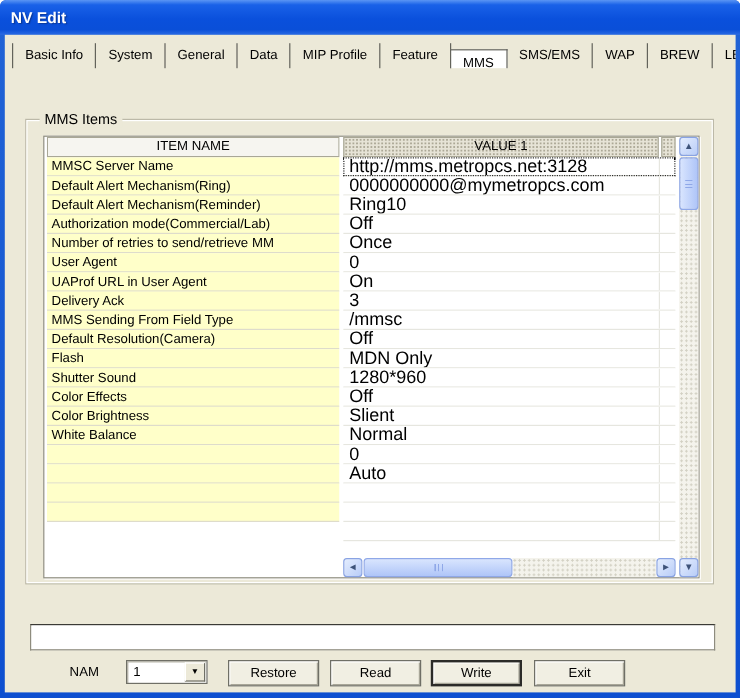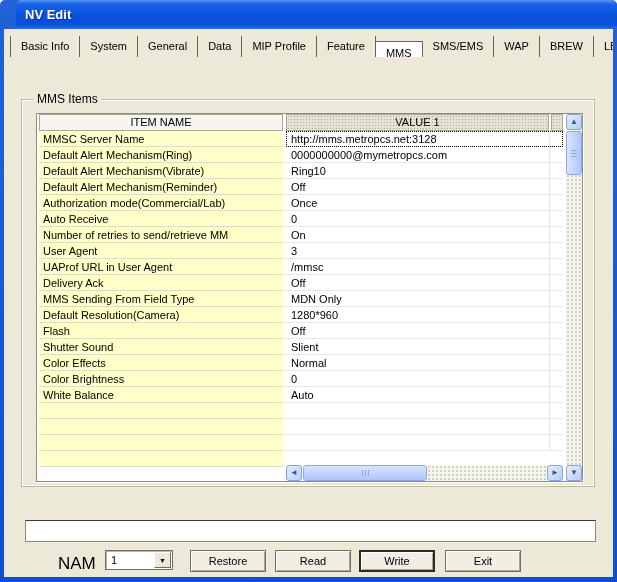--- a/index.html
+++ b/index.html
@@ -4,21 +4,21 @@
 <style>
   html,body{margin:0;padding:0;background:#fff;}
   *{box-sizing:border-box;}
   .window{
     position:relative;width:617px;height:582px;
     background:linear-gradient(180deg,#2163D6,#0D4FD0);
     font-family:"Liberation Sans",sans-serif;
     border-radius:5px 5px 0 0;overflow:hidden;
   }
   .titlebar{
-    position:absolute;top:0;left:16px;right:0;height:29px;
+    position:absolute;top:0;left:0;right:0;height:29px;
     background:linear-gradient(180deg,#5A95F4 0%,#1961E8 14%,#0A50DC 55%,#0A4FD8 85%,#2A6AE4 100%);
     border-radius:5px 5px 0 0;
   }
   .title{position:absolute;left:9px;top:7px;color:#fff;font-weight:bold;font-size:13px;text-shadow:1px 1px 1px #0A3899;}
   .client{position:absolute;left:4px;right:4px;top:29px;bottom:5px;background:#ECE9D8;overflow:hidden;}
 
   
   .tabbar{position:absolute;left:6px;top:4px;right:0;height:24px;display:flex;align-items:flex-end;overflow:hidden;white-space:nowrap;}
   .tab{height:21px;line-height:20px;padding:0 10px;font-size:11px;color:#000;border-right:1px solid #63635B;flex:0 0 auto;}
   .tab.first{border-left:1px solid #63635B;text-align:center;}
@@ -38,21 +38,21 @@
     background-image:radial-gradient(#ACA896 25%,rgba(0,0,0,0) 26%);
     background-size:3px 3px;
   }
   .row-l{height:16px;background:#FFFFC9;border-bottom:1px solid #DEDCCB;font-size:11px;line-height:14px;padding:1px 2px 0 4px;white-space:nowrap;overflow:hidden;}
   .left-rows{height:350px;overflow:hidden;}
   .pane-right{position:absolute;left:249px;top:0;width:277px;height:100%;}
   .hdr-row{display:flex;}
   .hdr-value{flex:1;}
   .hdr-fill{width:12px;margin-left:2px;}
   .right-rows{height:334px;overflow:hidden;}
-  .row-r{height:16px;background:#FFFFFF;border-bottom:1px solid #E6E6DF;font-size:11px;line-height:14px;padding:1px 2px 0 5px;white-space:nowrap;overflow:hidden;position:relative;}
+  .row-r{height:16px;background:#FFFFFF;border-bottom:1px solid #E6E6DF;font-size:15px;line-height:14px;padding:1px 2px 0 5px;white-space:nowrap;overflow:hidden;position:relative;}
   .row-r::after{content:"";position:absolute;right:13px;top:0;bottom:0;width:1px;background:#E6E6DF;}
   .row-r.focused{outline:1px dotted #000;outline-offset:-1px;}
 
   
   .sb-track{
     background-color:#F4F3EC;
     background-image:radial-gradient(#D3D1C4 30%,rgba(0,0,0,0) 31%);
     background-size:4px 4px;
   }
   .sb-btn{width:16px;height:16px;background:linear-gradient(135deg,#E4EDFE,#B9CDF8);border:1px solid #89A3E3;border-radius:3px;
@@ -65,21 +65,21 @@
     background:repeating-linear-gradient(180deg,#8FA8E8 0,#8FA8E8 1px,rgba(0,0,0,0) 1px,rgba(0,0,0,0) 3px);}
   .hscroll{position:absolute;left:0;right:0;bottom:0;height:16px;display:flex;}
   .h-thumb{width:124px;height:16px;margin-left:1px;background:linear-gradient(180deg,#D9E5FE,#AFC5F8);border:1px solid #8FA8E8;border-radius:3px;position:relative;flex:0 0 auto;}
   .h-thumb::after{content:"";position:absolute;top:4px;bottom:4px;left:58px;width:8px;
     background:repeating-linear-gradient(90deg,#8FA8E8 0,#8FA8E8 1px,rgba(0,0,0,0) 1px,rgba(0,0,0,0) 3px);}
   .h-track{flex:1;}
 
   
   .statusbar{position:absolute;left:21px;top:491px;width:571px;height:22px;background:#FFFFFF;
     border:1px solid #8E8C7E;border-top:1px solid #3A3A35;}
-  .nam-label{position:absolute;left:54px;top:525px;font-size:17px;color:#000;}
+  .nam-label{position:absolute;left:54px;top:525px;font-size:11px;color:#000;}
   .combo{position:absolute;left:101px;top:521px;width:68px;height:20px;background:#FFFFFF;border:1px solid #6F6F66;box-shadow:inset 1px 1px 0 #B9B7AB;}
   .combo-value{font-size:11px;padding:3px 0 0 5px;}
   .combo-btn{position:absolute;right:1px;top:1px;bottom:1px;width:17px;background:#ECE9D8;
     border:1px solid;border-color:#FFF #6F6F66 #6F6F66 #FFF;display:flex;align-items:center;justify-content:center;font-size:7px;color:#000;}
   .pushbtn{position:absolute;top:521px;width:76px;height:22px;background:#F1EFE3;font-size:11px;color:#000;
     display:flex;align-items:center;justify-content:center;border:1px solid #6F6F66;
     box-shadow:inset 1px 1px 0 #FFFFFF,inset -1px -1px 0 #A8A698;text-align:center;}
   .pushbtn.default{border:2px solid #2B2B28;}
   .btn-restore{left:186px;} .btn-read{left:271px;} .btn-write{left:355px;} .btn-exit{left:441px;}
 </style>
@@ -108,24 +108,22 @@
 
     <div class="groupbox">
       <span class="group-label">MMS Items</span>
 
       <div class="grid">
         <div class="pane-left">
           <div class="hdr">ITEM NAME</div>
           <div class="left-rows" id="left-rows">
               <div class="row-l">MMSC Server Name</div>
               <div class="row-l">Default Alert Mechanism(Ring)</div>
-              <div class="row-l">Default Alert Mechanism(Vibrate)</div>
               <div class="row-l">Default Alert Mechanism(Reminder)</div>
               <div class="row-l">Authorization mode(Commercial/Lab)</div>
-              <div class="row-l">Auto Receive</div>
               <div class="row-l">Number of retries to send/retrieve MM</div>
               <div class="row-l">User Agent</div>
               <div class="row-l">UAProf URL in User Agent</div>
               <div class="row-l">Delivery Ack</div>
               <div class="row-l">MMS Sending From Field Type</div>
               <div class="row-l">Default Resolution(Camera)</div>
               <div class="row-l">Flash</div>
               <div class="row-l">Shutter Sound</div>
               <div class="row-l">Color Effects</div>
               <div class="row-l">Color Brightness</div>

